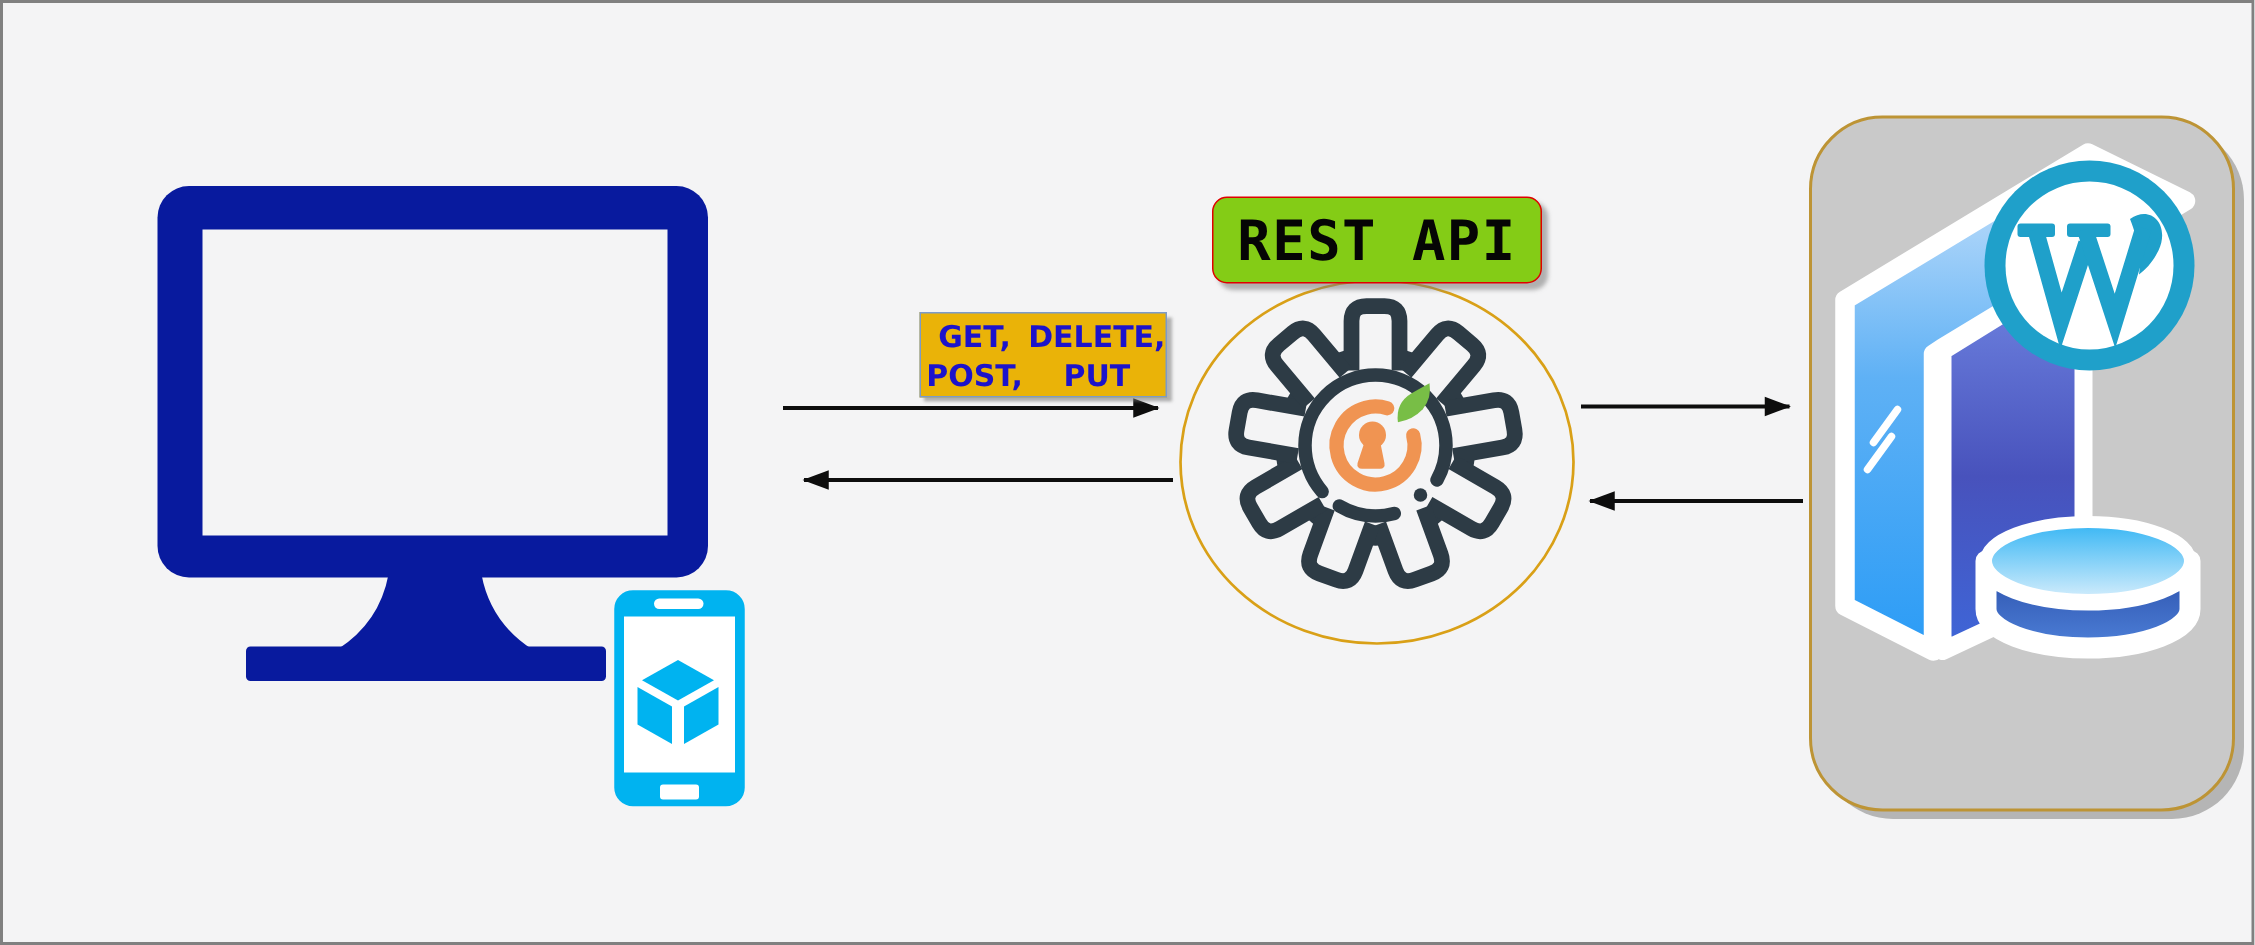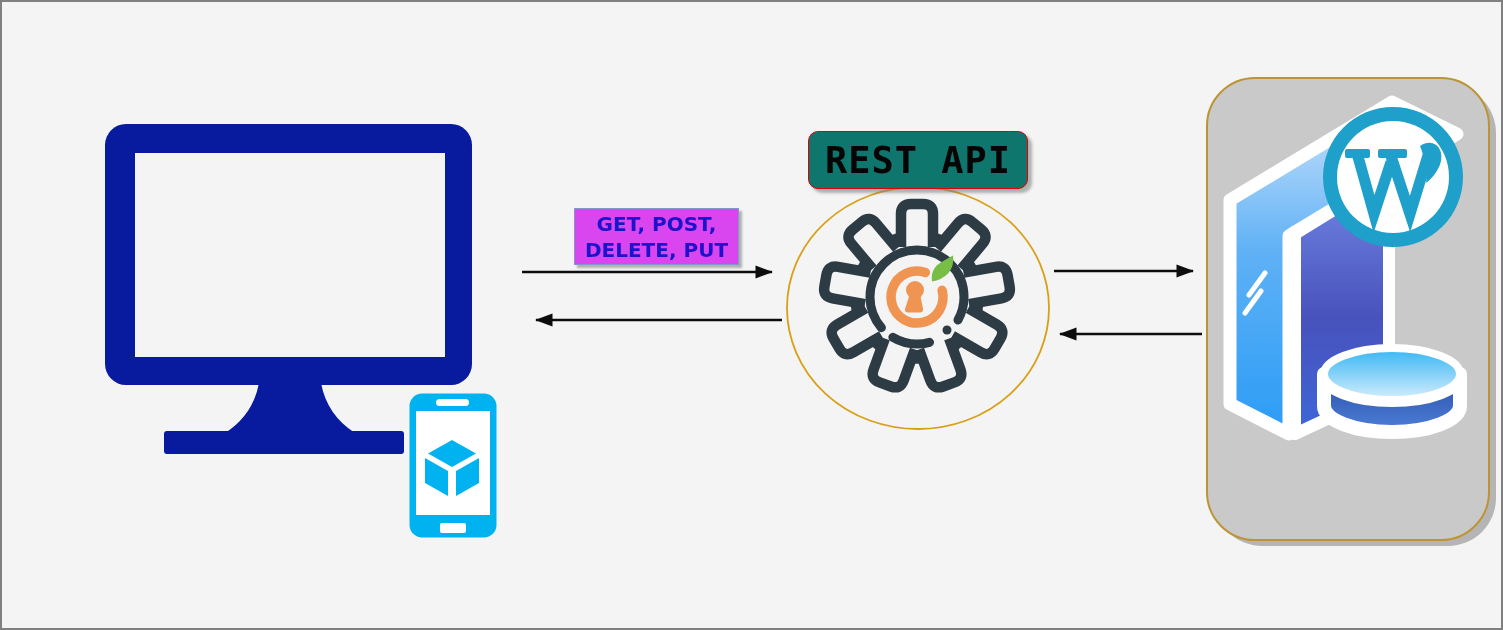--- a/index.html
+++ b/index.html
@@ -9,34 +9,34 @@
     box-sizing:border-box;
     background:#f4f4f5;
     border:2px solid #808080;
     overflow:hidden;
     font-family:"DejaVu Sans","Liberation Sans",sans-serif;
   }
   svg.stage{position:absolute;left:0;top:0;width:1499px;height:626px;}
   .overlay{position:absolute;box-sizing:border-box;}
   .badge{
     left:806px;top:129px;width:220px;height:58px;
-    background:#0f766e;
+    background:#84cc16;
     border:1px solid #e00000;
     border-radius:10px;
     box-shadow:4px 4px 3px rgba(120,120,120,.55);
     display:flex;align-items:center;justify-content:center;
     font-family:"DejaVu Sans Mono","Liberation Mono",monospace;
     font-weight:bold;font-size:37px;letter-spacing:1px;color:#050505;
   }
   .label-box{
-    background:#d946ef;
+    background:#eab308;
     border:1px solid #7d9bc8;
     box-shadow:3px 3px 2px rgba(120,120,120,.55);
     color:#1c13cb;font-weight:bold;text-align:center;
-    display:flex;flex-direction:column;align-items:center;justify-content:center;
+    display:flex;flex-direction:row;align-items:center;justify-content:center;margin-left:39px;
   }
   .label-box.request{left:572px;top:206px;width:165px;height:57px;font-size:20px;line-height:1.3;}
   .label-box.response{left:562px;top:322px;width:184px;height:43px;font-size:23px;}
 </style>
 </head>
 <body>
 
 <div class="frame">
 
   <svg class="stage" viewBox="0 0 1499 626">

